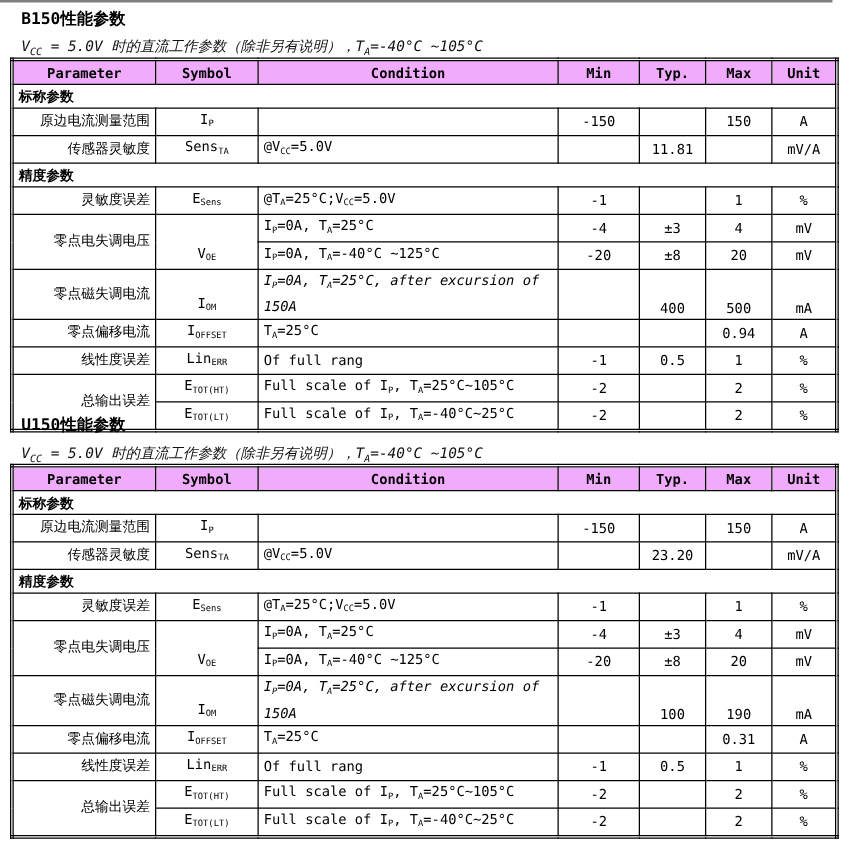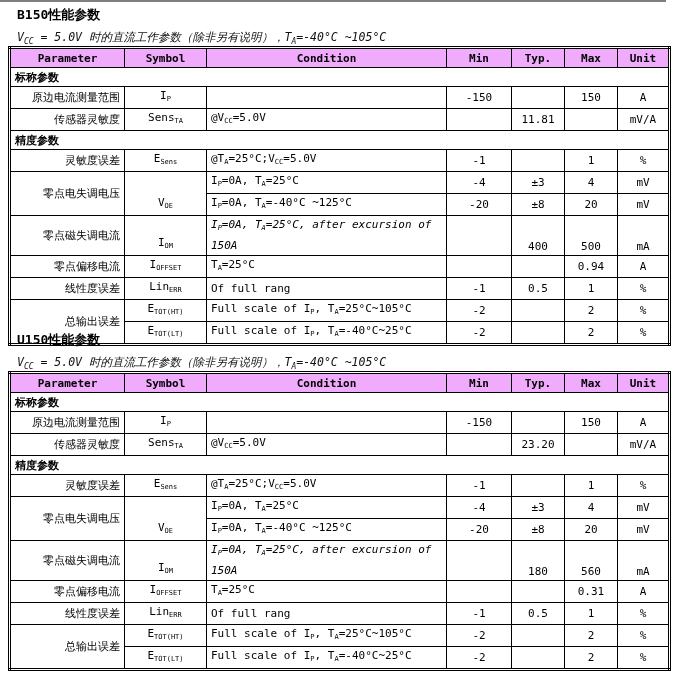--- a/index.html
+++ b/index.html
@@ -216,22 +216,22 @@
       <td class="c">-20</td>
       <td class="c">±8</td>
       <td class="c">20</td>
       <td class="c">mV</td>
     </tr>
     <tr style="height:38px">
       <td class="zh">零点磁失调电流</td>
       <td class="c sym bottom"><span>I</span><sub>OM</sub></td>
       <td class="cond wrap"><span>I</span><sub>P</sub><span>=0A, T</span><sub>A</sub><span>=25°C, after excursion of 150A</span></td>
       <td class="c bottom"></td>
-      <td class="c bottom">180</td>
-      <td class="c bottom">560</td>
+      <td class="c bottom">100</td>
+      <td class="c bottom">190</td>
       <td class="c bottom">mA</td>
     </tr>
     <tr>
       <td class="zh">零点偏移电流</td>
       <td class="c sym"><span>I</span><sub>OFFSET</sub></td>
       <td class="cond"><span>T</span><sub>A</sub><span>=25°C</span></td>
       <td class="c"></td>
       <td class="c"></td>
       <td class="c">0.31</td>
       <td class="c">A</td>

